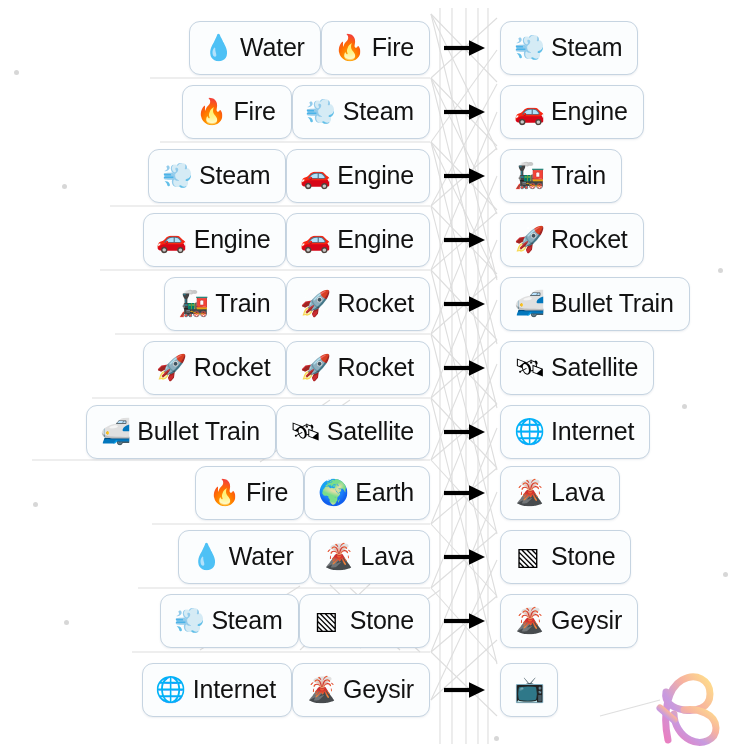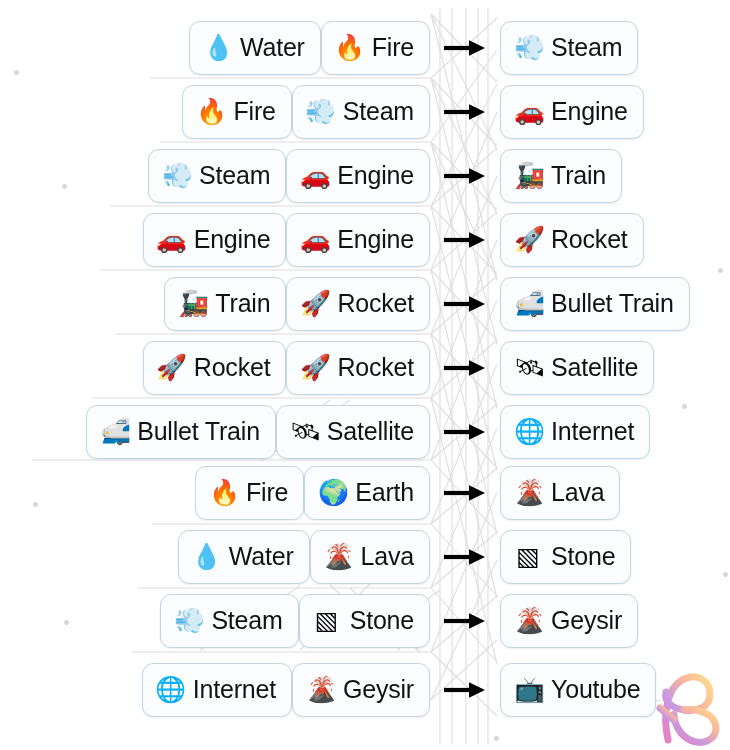--- a/index.html
+++ b/index.html
@@ -444,21 +444,20 @@
       </div>
       <div class="arrow-wrap">
         <svg class="arrow-svg" width="44" height="22" viewBox="0 0 44 22" aria-hidden="true">
           <path d="M1 11 L30 11" stroke="#000000" stroke-width="4.2" stroke-linecap="butt"></path>
           <path d="M42 11 L26 3.2 L26 18.8 Z" fill="#000000"></path>
         </svg>
       </div>
       <div style="display: flex;">
         <div class="card">
           <span class="emoji">📺</span>
-          <span class="label">Youtube</span>
         </div>
       </div>
     </div>
   </div>
 
 <svg id="brand-logo" viewBox="0 0 76 86" aria-hidden="true">
   <defs>
     <linearGradient id="lg" x1="0" y1="1" x2="1" y2="0">
       <stop offset="0" stop-color="#e97fc0"></stop>
       <stop offset="0.35" stop-color="#c79ae0"></stop>

